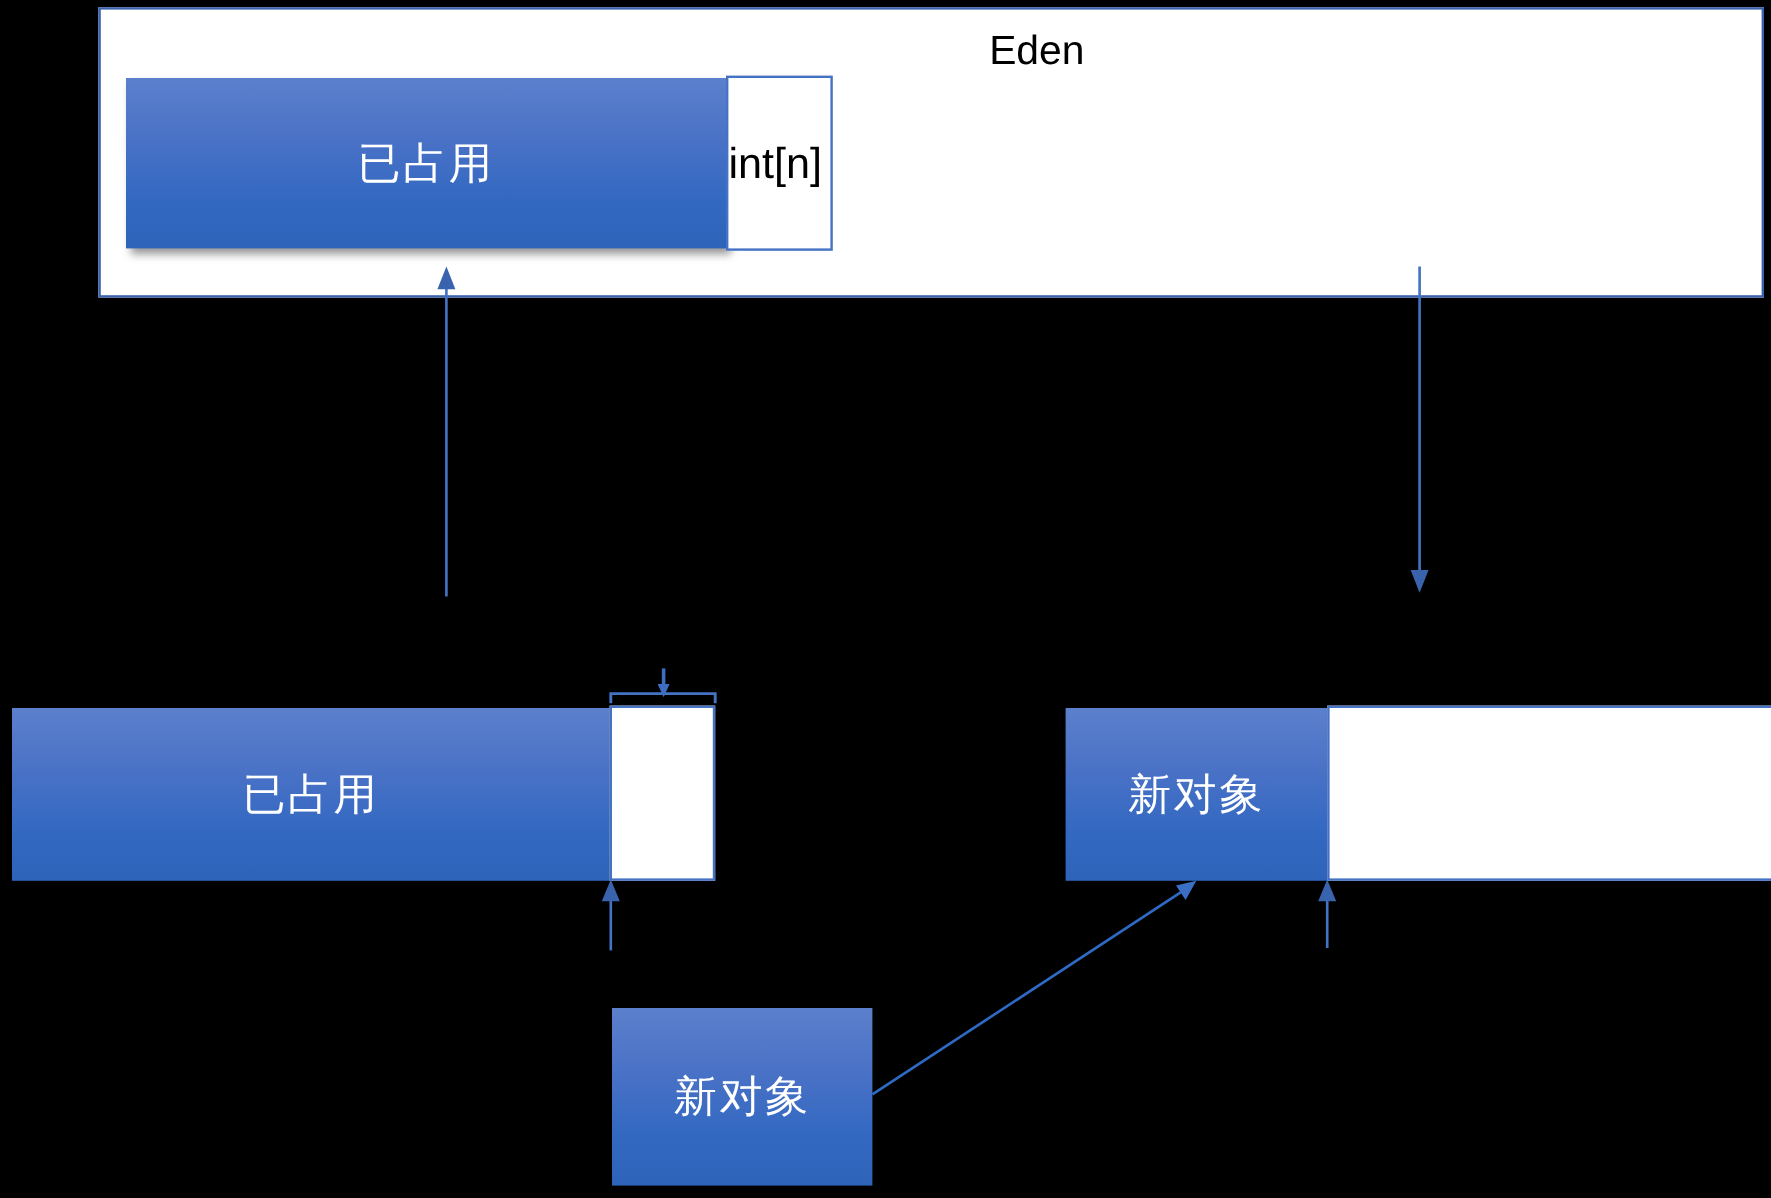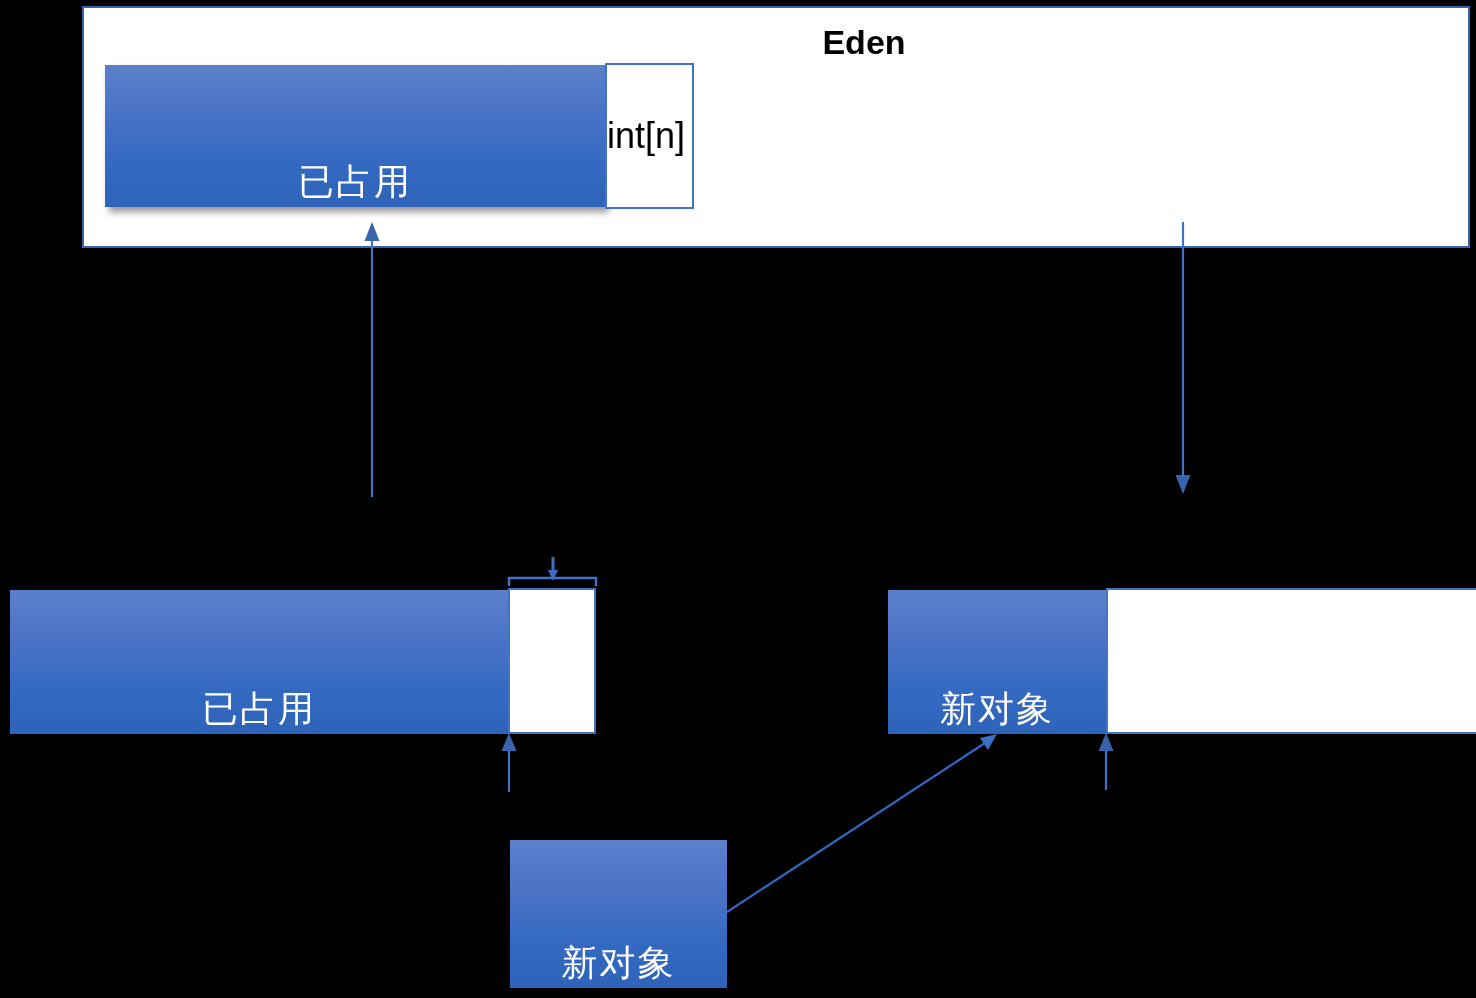--- a/index.html
+++ b/index.html
@@ -23,41 +23,40 @@
   
   .eden-box {
     position: absolute;
     left: 82px;
     top: 6px;
     width: 1388px;
     height: 242px;
     background: #ffffff;
     border: 2px solid #3a63ad;
     box-sizing: border-box;
-    font-weight: bold;
   }
   .eden-title {
     position: absolute;
     left: 600px;
     top: 14px;
     width: 360px;
     text-align: center;
     font-size: 34px;
     line-height: 40px;
     color: #000000;
     white-space: nowrap;
   }
 
   
   .blue-block {
     position: absolute;
     background: linear-gradient(180deg, #5b80cc 0%, #4a72c6 35%, #3469c2 70%, #2d63b8 100%);
     box-sizing: border-box;
     display: flex;
-    align-items: flex-end;
+    align-items: center;
     justify-content: center;
   }
   .blue-block .blk-label {
     color: #ffffff;
     font-size: 36px;
     letter-spacing: 2px;
     white-space: nowrap;
   }
   .shadowed {
     box-shadow: 4px 5px 7px rgba(0,0,0,0.42);

